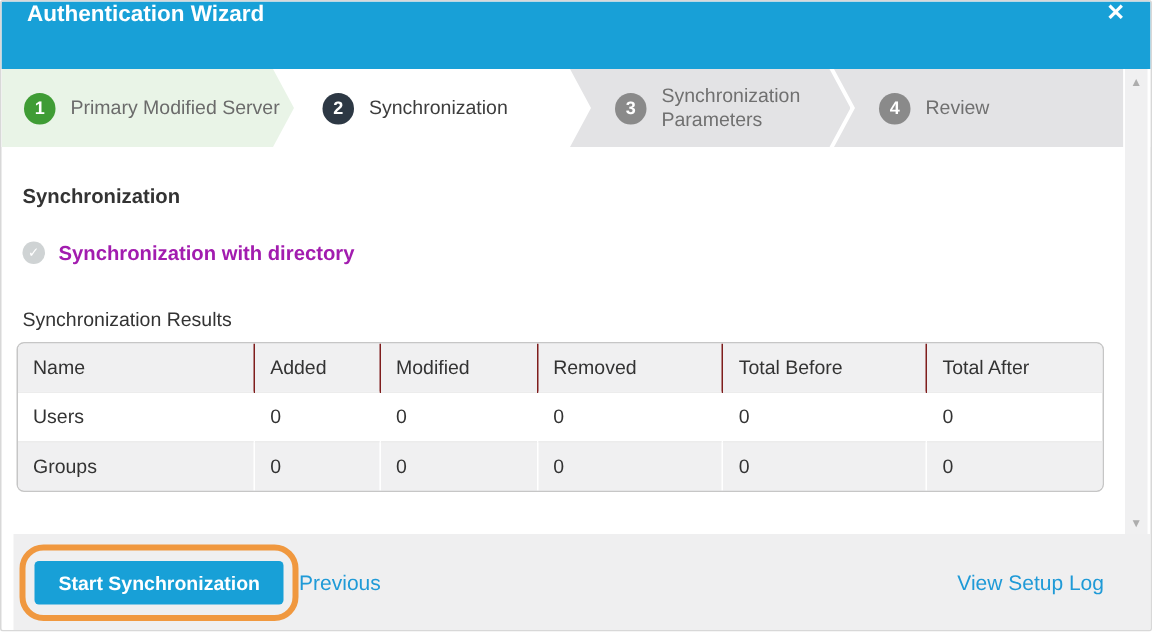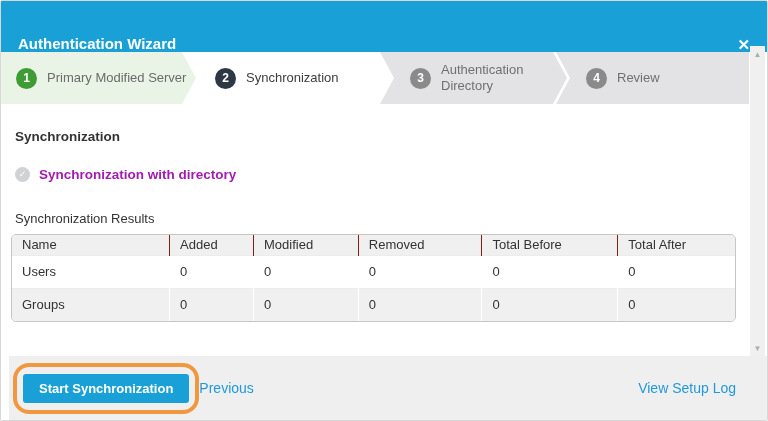--- a/index.html
+++ b/index.html
@@ -12,23 +12,23 @@
   .dialog {
     position: relative;
     width: 768px; height: 421px;
     background: #fff;
     border: 1px solid #d8d8d8;
     border-radius: 2px;
     overflow: hidden;
   }
   
   .header {
-    height: 51px;
+    height: 45px;
     background: #18a0d7;
-    display: flex; align-items: flex-end;
+    display: flex; align-items: flex-start;
     padding: 0 17px;
     gap: 28px;
   }
   .header .title { color: #fff; font-size: 15px; font-weight: bold; }
   .header .close {
     margin-left: auto; color: #fff; font-size: 15px; font-weight: bold;
     cursor: pointer; line-height: 1;
   }
   
   .steps {
@@ -92,21 +92,21 @@
   }
   .check-row .check-label { font-size: 13.5px; font-weight: bold; color: #a21caf; }
   .results-label { margin: 29px 0 8px 4px; font-size: 13px; color: #333; }
   .table-wrap {
     border: 1px solid #c6c6c6; border-radius: 5px;
     overflow: hidden; width: 725px; background: #fff;
   }
   table { width: 100%; border-collapse: collapse; font-size: 13px; color: #333; }
   th {
     background: #f0f0f1; text-align: left; font-weight: normal;
-    height: 20px; padding: 0 0 0 10px;
+    height: 32px; padding: 0 0 0 10px;
   }
   th + th { border-left: 1px solid #7f1d1d; }
   td { height: 33px; padding: 0 0 0 10px; border-top: 1px solid #ececec; }
   td + td { border-left: 1px solid #fff; }
   tbody tr:nth-child(even) { background: #f0f0f1; }
   col.c0 { width: 21.8%; } col.c1 { width: 11.6%; } col.c2 { width: 14.5%; }
   col.c3 { width: 17.1%; } col.c4 { width: 18.8%; } col.c5 { width: 16.2%; }
   
   .scrollbar {
     position: absolute; top: 45px; right: 2px;
@@ -157,21 +157,21 @@
     <div class="step s1">
       <span class="num">1</span>
       <span class="lbl">Primary Modified Server</span>
     </div>
     <div class="step s2">
       <span class="num">2</span>
       <span class="lbl">Synchronization</span>
     </div>
     <div class="step s3">
       <span class="num">3</span>
-      <span class="lbl">Authentication Directory</span>
+      <span class="lbl">Synchronization Parameters</span>
     </div>
     <div class="step s4">
       <span class="num">4</span>
       <span class="lbl">Review</span>
     </div>
   </div>
 
   <div class="content">
     <div class="section-title">Synchronization</div>
 

